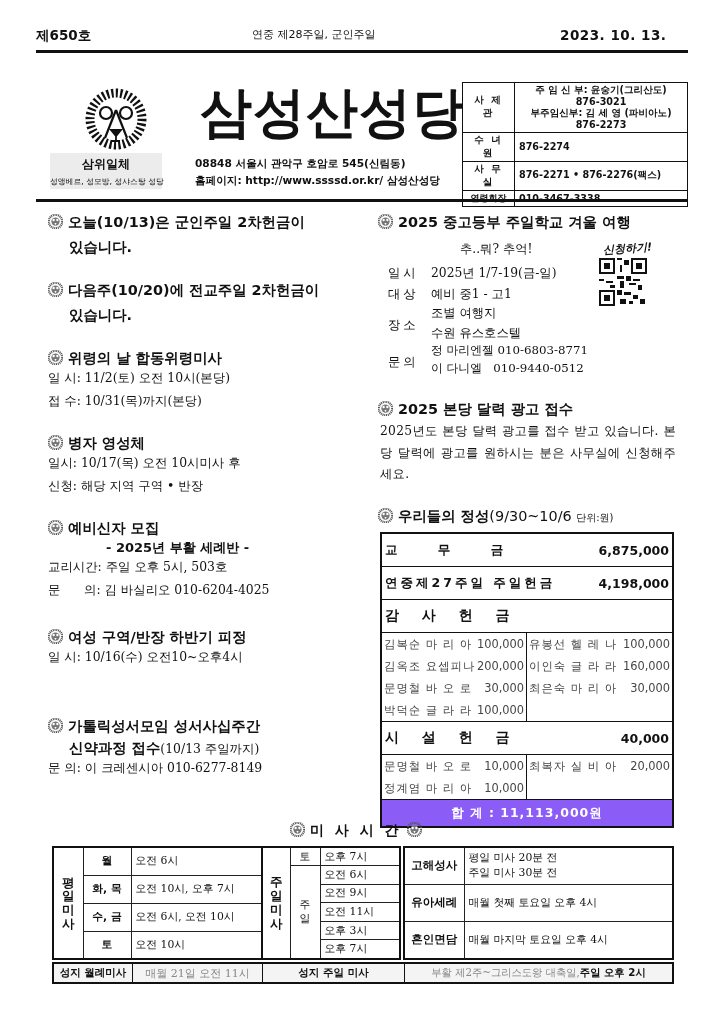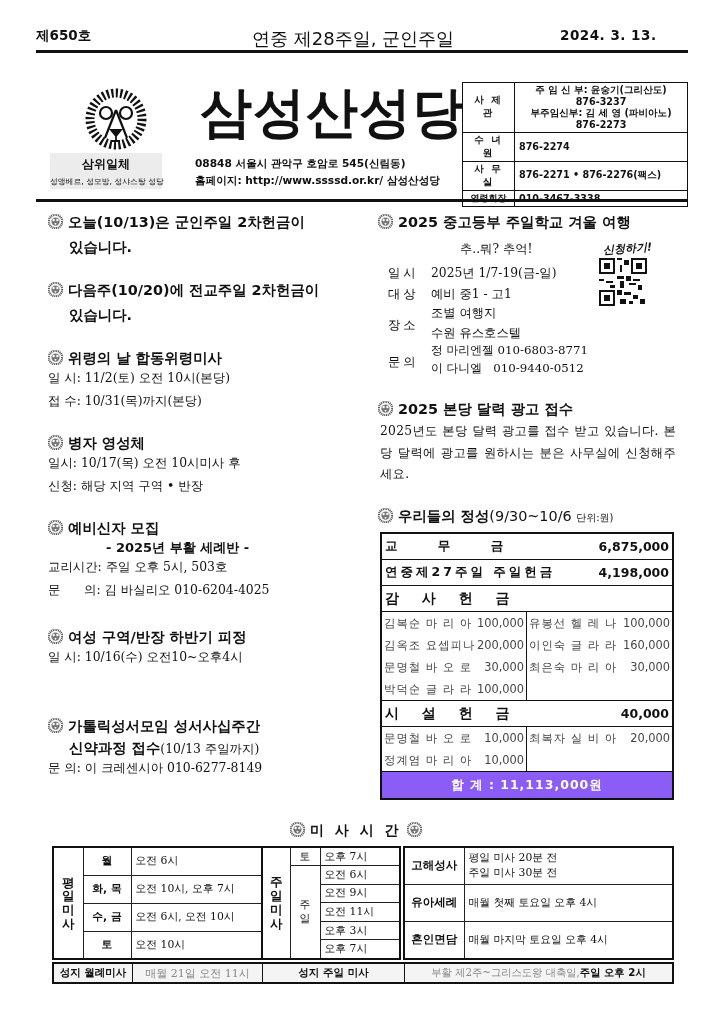--- a/index.html
+++ b/index.html
@@ -1,20 +1,20 @@
 <!DOCTYPE html>
 <html><head>
 <meta charset="utf-8">
 <style>
   * { box-sizing: border-box; margin: 0; padding: 0; }
   html, body { width: 725px; height: 1024px; background: #fff; overflow: hidden; }
   body { position: relative; font-family: "DejaVu Sans", "Liberation Sans", sans-serif; color: #111; }
   .abs { position: absolute; }
   #issue { left: 36px; top: 27px; font-size: 13.5px; font-weight: bold; }
-  #season { left: 252px; top: 27px; font-size: 18px; }
+  #season { left: 252px; top: 27px; font-size: 11px; }
   #date { left: 560px; top: 27px; font-size: 13.5px; font-weight: bold; letter-spacing: .5px; }
   .rule-top { left: 36px; top: 50px; width: 652px; height: 3px; background: #111; }
 
   
   .logo { left: 85px; top: 88px; width: 62px; height: 62px; }
   .tagbox { left: 50px; top: 153px; width: 112px; height: 36px; background: #ececec; text-align: center; }
   .tagbox .t1 { font-size: 12px; font-weight: bold; margin-top: 3px; }
   .tagbox .t2 { font-size: 7.8px; margin-top: 3px; white-space: nowrap; }
   .parish { left: 200px; top: 86px; font-size: 52px; font-weight: bold; letter-spacing: 1px; line-height: 1; transform: scaleY(1.05); }
   .addr { left: 195px; top: 157px; font-size: 10.6px; font-weight: bold; }
@@ -39,21 +39,21 @@
   .trip-row { font-family: "DejaVu Serif", serif; font-size: 12.3px; }
   .trip-lab { position: absolute; left: 0; width: 38px; letter-spacing: 3px; }
   .trip-val { position: absolute; left: 43px; }
   .qr { left: 599px; top: 258px; width: 48px; height: 48px; }
   .qr-cap { left: 603px; top: 241px; font-size: 11px; font-style: italic; font-weight: bold; transform: rotate(-4deg); }
 
   .para { font-family: "DejaVu Serif", serif; font-size: 12.3px; line-height: 1.75; text-align: justify; letter-spacing: .3px; }
 
   
   .off { left: 380px; top: 532px; width: 294px; border: 2px solid #111; }
-  .off .row { display: flex; justify-content: space-between; border-bottom: 1.5px solid #111; height: 26px; align-items: center; padding: 0 3px; font-weight: bold; font-size: 12.5px; }
+  .off .row { display: flex; justify-content: space-between; border-bottom: 1.5px solid #111; height: 33px; align-items: center; padding: 0 3px; font-weight: bold; font-size: 12.5px; }
   .off .row .lab { letter-spacing: 6px; }
   .off .row.big .lab { font-size: 14px; letter-spacing: 9px; }
   .off .grid { display: flex; border-bottom: 1.5px solid #111; }
   .off .gcol { width: 50%; }
   .off .gcol:first-child { border-right: 1.5px solid #111; }
   .off .gitem { display: flex; justify-content: space-between; font-size: 11.4px; color: #444; height: 22px; align-items: center; padding: 0 2px; }
   .off .gitem .nm { letter-spacing: 1px; }
   .off .total { background: #8b5cf6; color: #fff; text-align: center; font-weight: bold; font-size: 12.5px; height: 26px; line-height: 26px; letter-spacing: 1px; }
 
   
@@ -80,21 +80,21 @@
       <circle cx="10" cy="10" r="5.5" fill="#777"></circle>
       <circle cx="7.5" cy="8" r="1.6" fill="#fff"></circle>
       <circle cx="12.5" cy="8" r="1.6" fill="#fff"></circle>
       <path d="M8.5 12 L11.5 12 L10 15 Z" fill="#fff"></path>
     </g>
   </defs>
 </svg>
 
 <div class="abs" id="issue">제650호</div>
 <div class="abs" id="season">연중 제28주일, 군인주일</div>
-<div class="abs" id="date">2024. 3. 13.</div>
+<div class="abs" id="date">2023. 10. 13.</div>
 <div class="abs rule-top"></div>
 
 <svg class="abs logo" viewBox="0 0 62 62">
   <g stroke="#111" stroke-width="2.6" fill="none">
     <circle cx="31" cy="31" r="26" stroke-dasharray="2.2 2.3" stroke-width="9"></circle>
   </g>
   <circle cx="31" cy="31" r="17" fill="#fff"></circle>
   <circle cx="21" cy="25" r="6" fill="none" stroke="#111" stroke-width="2.2"></circle>
   <circle cx="41" cy="25" r="6" fill="none" stroke="#111" stroke-width="2.2"></circle>
   <path d="M31 22 L20 50 M31 22 L42 50" stroke="#111" stroke-width="2.2" fill="none"></path>
@@ -107,21 +107,21 @@
 <div class="abs parish">삼성산성당</div>
 <div class="abs addr">08848 서울시 관악구 호암로 545(신림동)</div>
 <div class="abs web">홈페이지: http://www.ssssd.or.kr/ 삼성산성당</div>
 
 <table class="abs contact">
   <tbody>
       <tr>
     <td class="lab">사 제 관</td>
     <td class="c">
       <div>주 임 신 부: 윤숭기(그리산도)</div>
-      <div>876-3237</div>
+      <div>876-3021</div>
       <div>부주임신부: 김 세 영 (파비아노)</div>
       <div>876-2273</div>
     </td>
   </tr>
   <tr>
     <td class="lab">수 녀 원</td>
     <td>876-2274</td>
   </tr>
   <tr>
     <td class="lab">사 무 실</td>

